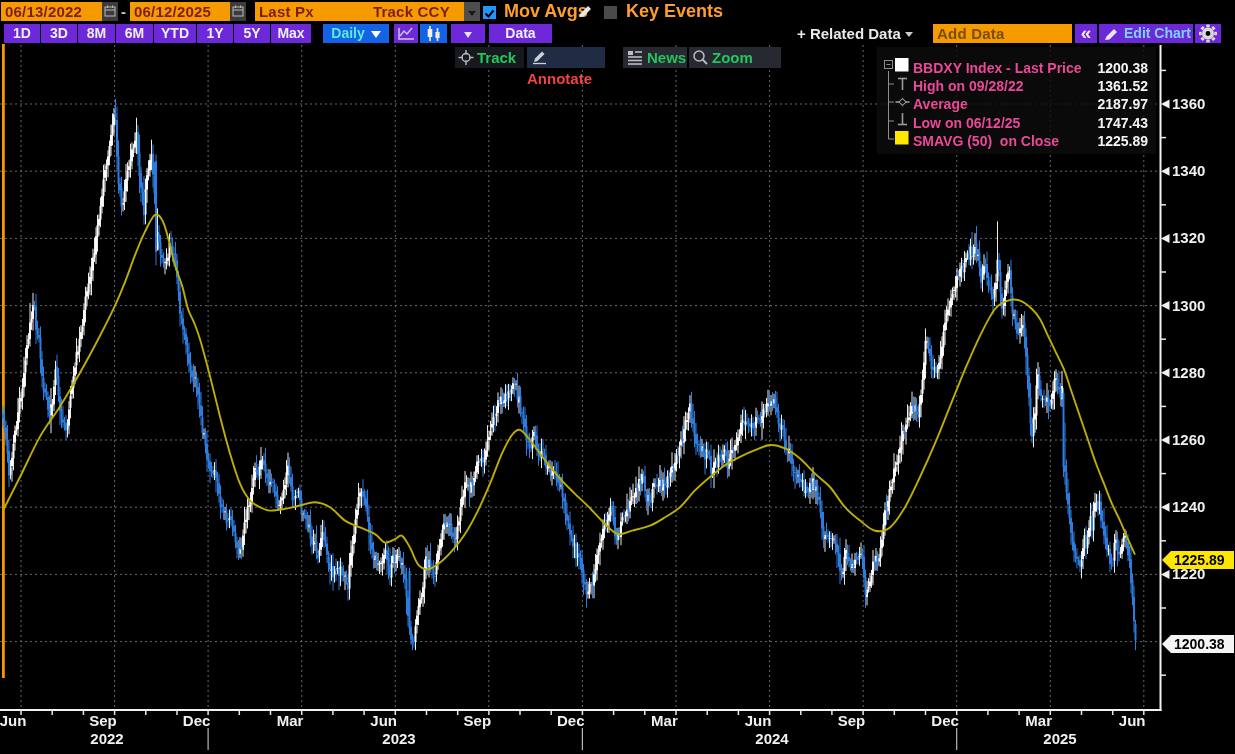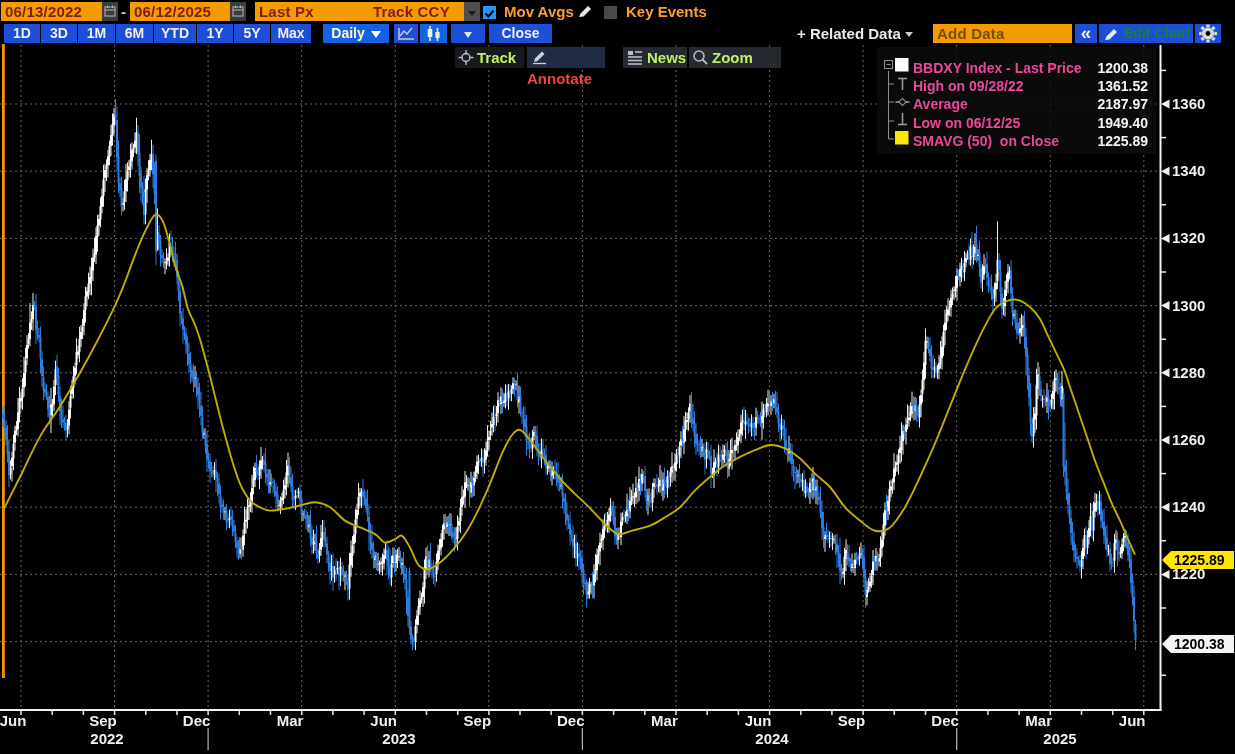--- a/index.html
+++ b/index.html
@@ -2,25 +2,25 @@
 <html><head><meta charset="utf-8"><style>
 *{margin:0;padding:0;box-sizing:border-box}
 body{width:1235px;height:754px;background:#000;font-family:"Liberation Sans",sans-serif;position:relative;overflow:hidden}
 #chart{position:absolute;left:0;top:0;z-index:1}
 .ax{font-family:"Liberation Sans",sans-serif;font-size:15px;fill:#f0f0f0;font-weight:bold}
 .tag{font-family:"Liberation Sans",sans-serif;font-size:14px;fill:#000;font-weight:bold}
 .r1{position:absolute;top:0;left:0;width:1235px;height:23px;background:#000;z-index:5}
 .r2{position:absolute;top:23px;left:0;width:1235px;height:21px;background:#000;z-index:5}
 .obox{position:absolute;top:2px;height:19px;background:#f59b00;color:#7f1d1d;font-size:15px;line-height:19px;padding-left:4px;letter-spacing:0.2px;font-weight:bold}
 .cal{position:absolute;top:2px;width:16px;height:19px;background:#3c3c3c}
-.otx{position:absolute;top:2px;height:19px;color:#ff9e2c;font-size:15px;line-height:19px;font-weight:bold}
-.btn2{position:absolute;top:1px;height:19px;background:#1d4ed8;color:#efefef;font-size:14px;line-height:19px;text-align:center;font-weight:bold}
-.blue2{background:#1463e6;color:#fef9c3}
+.otx{position:absolute;top:2px;height:19px;color:#ff9e2c;font-size:18px;line-height:19px;font-weight:bold}
+.btn2{position:absolute;top:1px;height:19px;background:#6d28d9;color:#efefef;font-size:14px;line-height:19px;text-align:center;font-weight:bold}
+.blue2{background:#1463e6;color:#5eead4}
 .wtx{position:absolute;top:1px;height:19px;color:#e9e9e9;font-size:15px;line-height:19px;font-weight:bold}
-.r3btn{position:absolute;height:21px;font-size:15px;line-height:21px;color:#bef264;z-index:5;font-weight:bold}
+.r3btn{position:absolute;height:21px;font-size:15px;line-height:21px;color:#22c55e;z-index:5;font-weight:bold}
 #legend{position:absolute;left:877px;top:47px;width:279px;height:107px;background:rgba(12,12,12,0.82);z-index:6;font-size:14px;color:#f4f4f4}
 .lrow,.lval{font-weight:bold}
 .lrow{position:absolute;left:913px;width:236px;z-index:7;font-size:14px;color:#ec4899;white-space:pre}
 .lval{position:absolute;z-index:7;font-size:14px;color:#f4f4f4;text-align:right;width:60px;left:1088px}
 .tri{width:0;height:0;display:inline-block}
 </style></head><body>
 <div class="r1">
     <div class="obox" style="left:1px;width:101px">06/13/2022</div>
     <div class="cal" style="left:102px"><svg width="16" height="19">
         <rect x="3" y="5" width="10" height="9" fill="none" stroke="#b9b9b9"></rect>
@@ -45,50 +45,50 @@
     <div class="otx" style="left:504px">Mov Avgs</div>
     <div style="position:absolute;left:576px;top:3px;z-index:6"><svg width="18" height="17">
         <path d="M3 14 L4.5 10.5 L12 3 L15 6 L7.5 13.5 Z" fill="#e8e8e8"></path>
       </svg></div>
     <div style="position:absolute;left:604px;top:6px;width:13px;height:13px;background:#4a4a4a"></div>
     <div class="otx" style="left:626px">Key Events</div>
   </div>
 <div class="r2">
     <div class="btn2" style="left:4px;width:36px">1D</div>
     <div class="btn2" style="left:41px;width:36px">3D</div>
-    <div class="btn2" style="left:78px;width:37px">1M</div>
+    <div class="btn2" style="left:78px;width:37px">8M</div>
     <div class="btn2" style="left:116px;width:37px">6M</div>
     <div class="btn2" style="left:154px;width:42px">YTD</div>
     <div class="btn2" style="left:197px;width:36px">1Y</div>
     <div class="btn2" style="left:234px;width:36px">5Y</div>
     <div class="btn2" style="left:271px;width:40px">Max</div>
     <div class="btn2 blue2" style="left:323px;width:66px">Daily <span class="tri" style="border-left:5px solid transparent;border-right:5px solid transparent;border-top:7px solid #fff;margin-left:2px"></span></div>
     <div class="btn2" style="left:394px;width:24px"><svg width="24" height="19">
         <path d="M5 4 V15 H20" stroke="#c9c9c9" stroke-width="1.5" fill="none"></path>
         <path d="M6 12 L10 7 L13 10 L18 4" stroke="#c9c9c9" stroke-width="1.5" fill="none"></path>
       </svg></div>
     <div class="btn2 blue2" style="left:420px;width:27px"><svg width="27" height="19">
         <line x1="10" y1="2" x2="10" y2="5" stroke="#f5f1e4" stroke-width="1.6"></line>
         <rect x="7.7" y="5" width="4.6" height="8" fill="#f5f1e4"></rect>
         <line x1="10" y1="13" x2="10" y2="17" stroke="#f5f1e4" stroke-width="1.6"></line>
         <line x1="17.5" y1="4" x2="17.5" y2="8" stroke="#f1e9cf" stroke-width="1.6"></line>
         <rect x="15.4" y="8" width="4.2" height="6" fill="#f1e9cf"></rect>
         <line x1="17.5" y1="14" x2="17.5" y2="17" stroke="#f1e9cf" stroke-width="1.6"></line>
       </svg></div>
     <div class="btn2" style="left:451px;width:34px"><span class="tri" style="border-left:4.5px solid transparent;border-right:4.5px solid transparent;border-top:6px solid #e4e4e4;margin-top:7px"></span></div>
-    <div class="btn2" style="left:489px;width:63px">Close</div>
+    <div class="btn2" style="left:489px;width:63px">Data</div>
     <div class="wtx" style="left:797px">+ Related Data</div>
     <div class="tri" style="position:absolute;left:905px;top:9px;border-left:4px solid transparent;border-right:4px solid transparent;border-top:5px solid #ccc"></div>
     <div class="obox" style="top:1px;left:933px;width:139px;color:#7a4c00">Add Data</div>
     <div class="btn2" style="left:1075px;width:22px;font-size:19px;font-weight:bold;line-height:17px">«</div>
     <div class="btn2" style="left:1099px;width:94px"></div>
     <div style="position:absolute;left:1102px;top:3px;z-index:6"><svg width="18" height="17">
         <path d="M3 14 L4.5 10.5 L12 3 L15 6 L7.5 13.5 Z" fill="#e8e8e8"></path>
       </svg></div>
-    <div class="wtx" style="left:1124px;color:#15803d;font-size:14px">Edit Chart</div>
+    <div class="wtx" style="left:1124px;color:#7dd3fc;font-size:14px">Edit Chart</div>
     <div class="btn2" style="left:1195px;width:26px"></div>
     <div style="position:absolute;left:1199px;top:1px;z-index:6"><svg width="19" height="19">
         <circle cx="9" cy="9.5" r="6" fill="#d8d8d8"></circle>
         <line x1="15.2" y1="9.5" x2="18.0" y2="9.5" stroke="#d8d8d8" stroke-width="3.4"></line>
         <line x1="13.4" y1="13.9" x2="15.4" y2="15.9" stroke="#d8d8d8" stroke-width="3.4"></line>
         <line x1="9.0" y1="15.7" x2="9.0" y2="18.5" stroke="#d8d8d8" stroke-width="3.4"></line>
         <line x1="4.6" y1="13.9" x2="2.6" y2="15.9" stroke="#d8d8d8" stroke-width="3.4"></line>
         <line x1="2.8" y1="9.5" x2="0.0" y2="9.5" stroke="#d8d8d8" stroke-width="3.4"></line>
         <line x1="4.6" y1="5.1" x2="2.6" y2="3.1" stroke="#d8d8d8" stroke-width="3.4"></line>
         <line x1="9.0" y1="3.3" x2="9.0" y2="0.5" stroke="#d8d8d8" stroke-width="3.4"></line>
@@ -246,21 +246,21 @@
       <line x1="13.5" y1="12.5" x2="18" y2="17" stroke="#b9bec6" stroke-width="1.8"></line>
     </svg>Zoom</div>
 <div id="legend"></div>
 <div class="lrow" style="top:59.5px">BBDXY Index - Last Price</div>
 <div class="lval" style="top:59.5px">1200.38</div>
 <div class="lrow" style="top:77.5px">High on 09/28/22</div>
 <div class="lval" style="top:77.5px">1361.52</div>
 <div class="lrow" style="top:96.0px">Average</div>
 <div class="lval" style="top:96.0px">2187.97</div>
 <div class="lrow" style="top:114.5px">Low on 06/12/25</div>
-<div class="lval" style="top:114.5px">1949.40</div>
+<div class="lval" style="top:114.5px">1747.43</div>
 <div class="lrow" style="top:132.5px">SMAVG (50)  on Close</div>
 <div class="lval" style="top:132.5px">1225.89</div>
 <svg style="position:absolute;left:877px;top:47px;z-index:7" width="40" height="107">
 <g stroke="#8e8e8e" fill="none">
 <line x1="11.5" y1="24" x2="11.5" y2="92"></line>
 <line x1="11.5" y1="37" x2="17" y2="37"></line>
       <line x1="11.5" y1="55" x2="17" y2="55"></line>
 <line x1="11.5" y1="74" x2="17" y2="74"></line>
       <line x1="11.5" y1="92" x2="17" y2="92"></line>
 <rect x="7.5" y="13.5" width="8" height="8"></rect>

